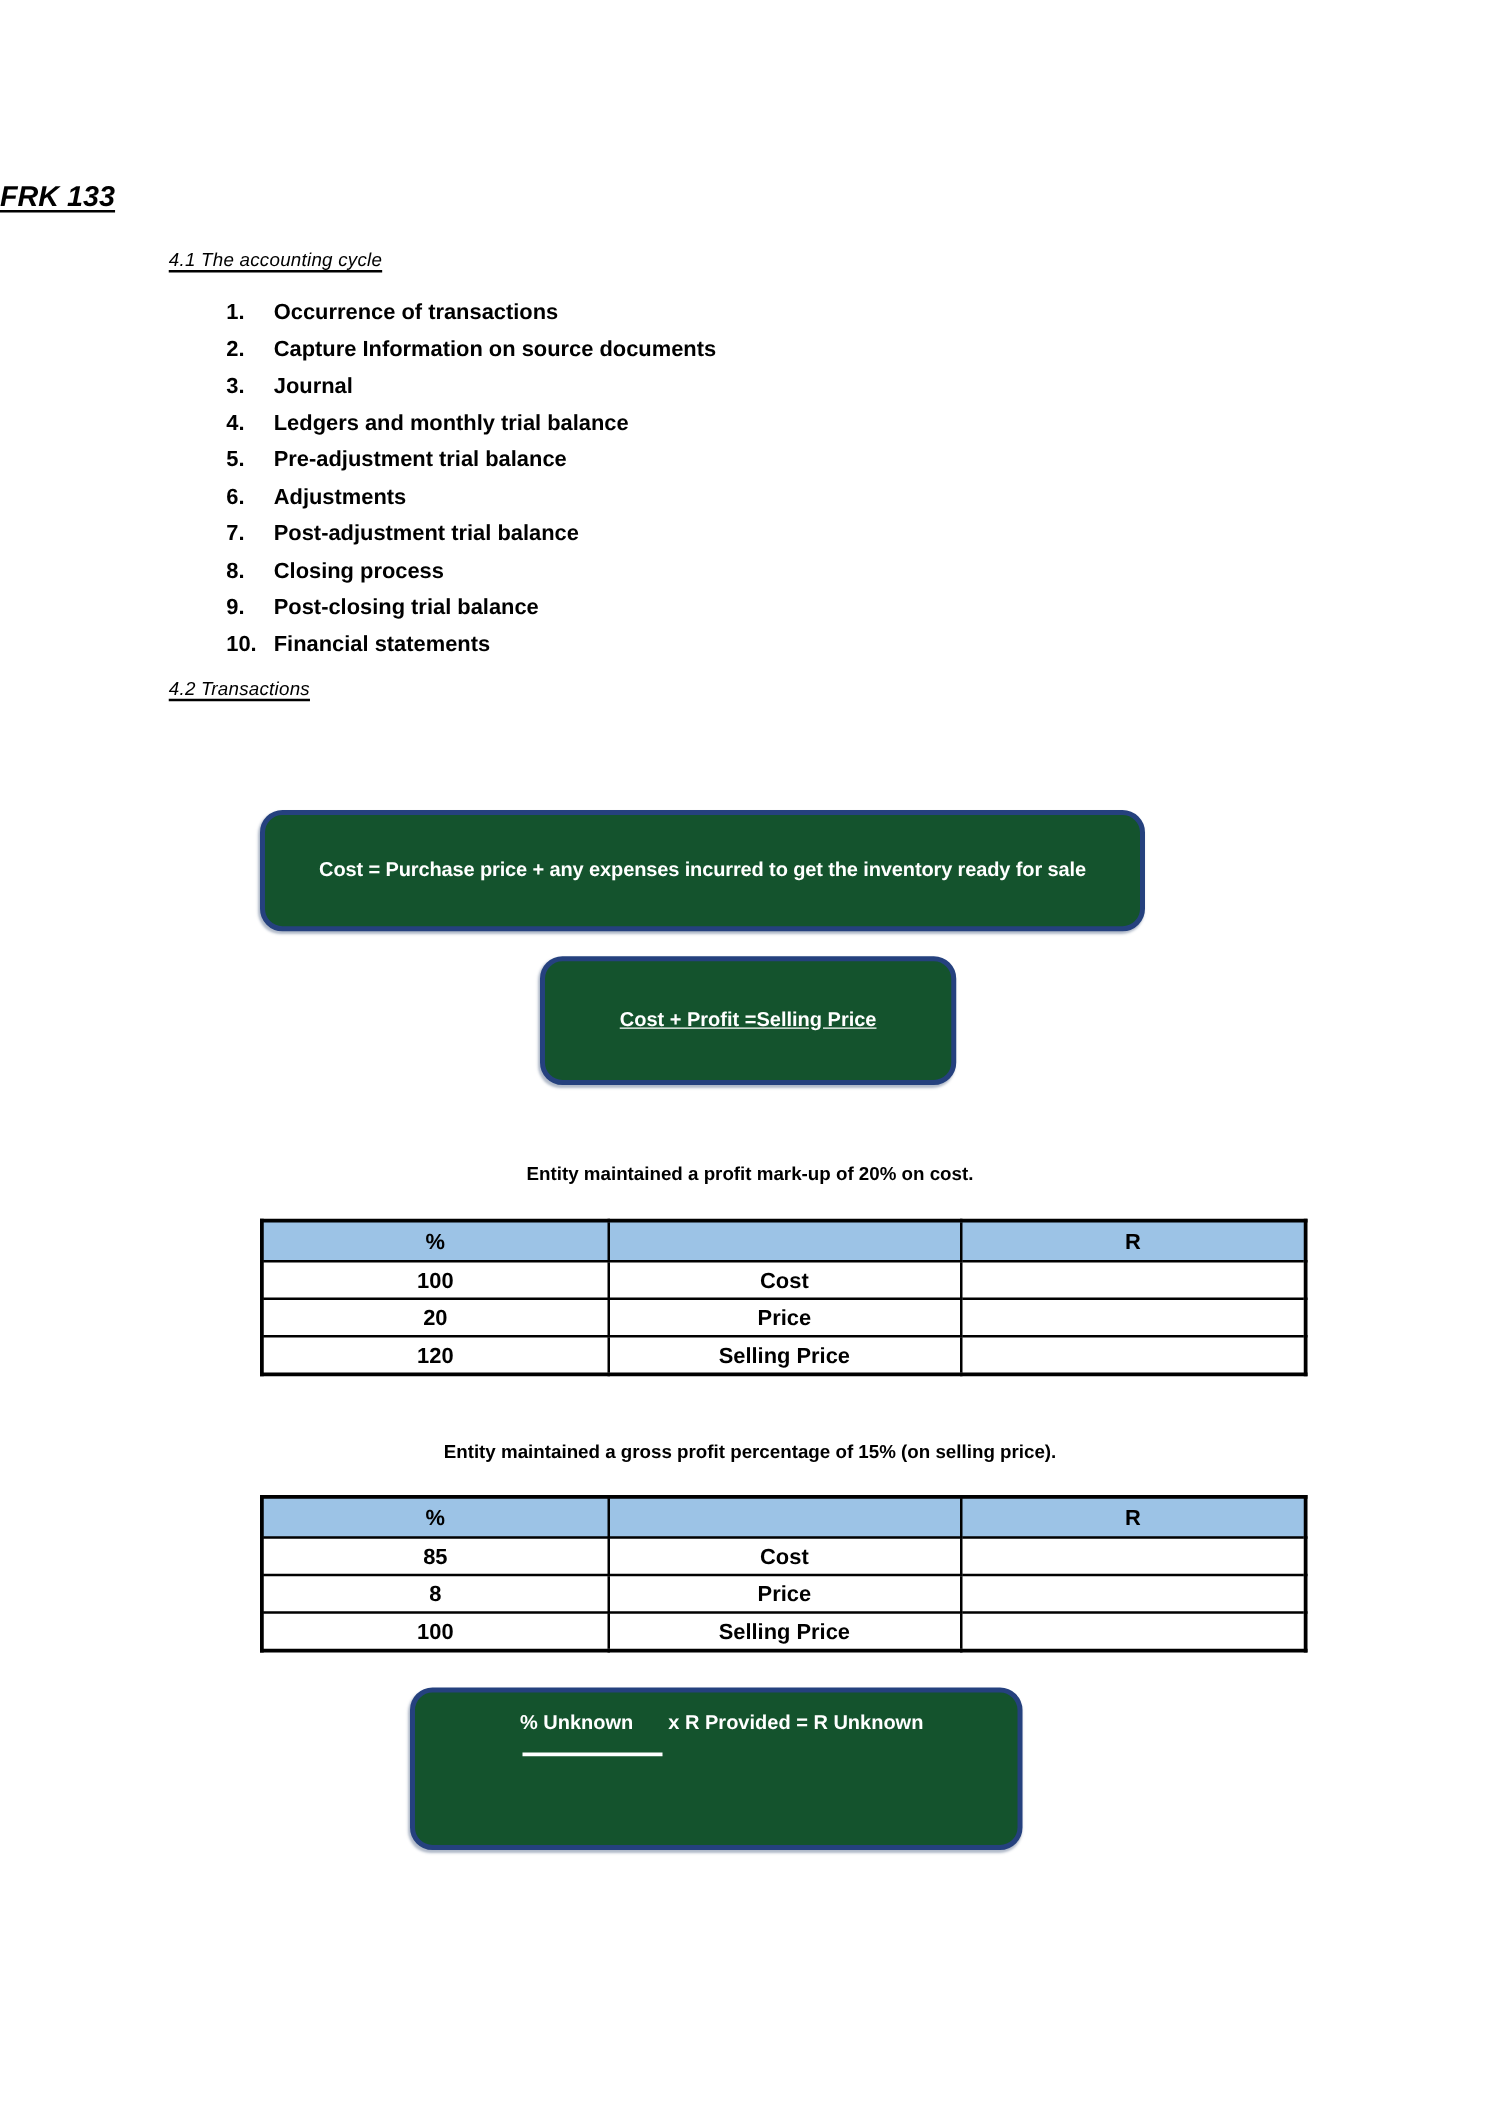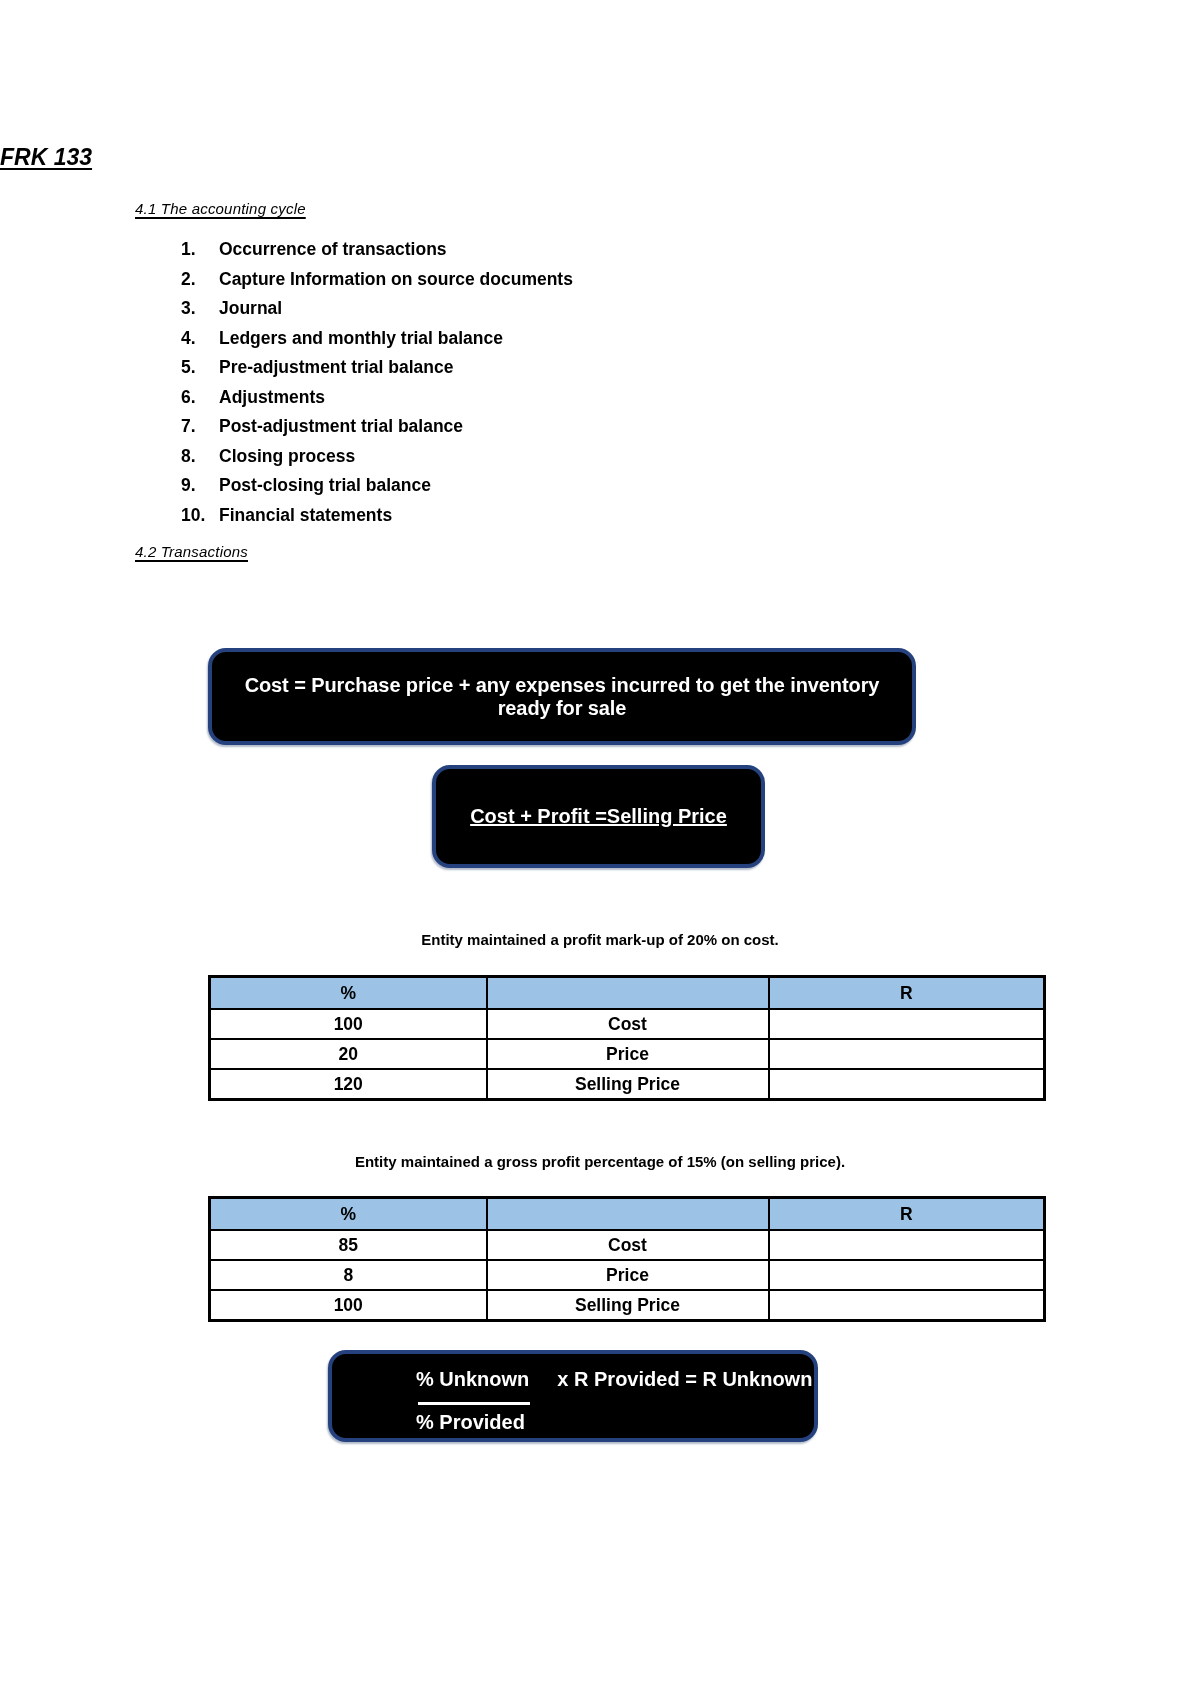--- a/index.html
+++ b/index.html
@@ -30,32 +30,32 @@
   .heading-41{top:200px;}
   .heading-42{top:543px;}
   .cycle-list{
     position:absolute;top:238px;left:181px;
     font-size:17.5px;font-weight:700;line-height:22px;
   }
   .cycle-item{display:flex;margin-bottom:7.5px;}
   .cycle-item .num{width:38px;flex:0 0 38px;}
   .callout{
     position:absolute;
-    background:#000000;
+    background:#14532d;
     border:4px solid #25417E;
     border-radius:18px;
     box-sizing:border-box;
     color:#ffffff;
-    font-weight:700;font-size:20px;
+    font-weight:700;font-size:16px;
     box-shadow:-1px 2px 2px rgba(32,56,100,.35);
   }
   .callout-center{display:flex;align-items:center;justify-content:center;text-align:center;}
   .callout-1{left:208px;top:648px;width:708px;height:97px;letter-spacing:-.1px;padding:0 6px;}
   .callout-2{left:432px;top:765px;width:333px;height:103px;text-decoration:underline;}
-  .callout-3{left:328px;top:1350px;width:490px;height:92px;}
+  .callout-3{left:328px;top:1350px;width:490px;height:130px;}
   .frac-wrap{padding:14px 0 0 84px;line-height:22px;}
   .frac-line1{display:flex;}
   .frac-rest{margin-left:28px;}
   .frac-bar{
     width:112px;height:0;
     border-top:3px solid #ffffff;
     margin:12px 0 0 2px;
   }
   .frac-den{margin-top:6px;}
   .caption{
@@ -209,17 +209,16 @@
   </tbody>
     </table>
 
   <div class="callout callout-3">
     <div class="frac-wrap">
       <div class="frac-line1">
         <span>% Unknown</span>
         <span class="frac-rest">x R Provided = R Unknown</span>
       </div>
       <div class="frac-bar"></div>
-      <div class="frac-den">% Provided</div>
     </div>
   </div>
 
 </div>
 
 </body></html>

